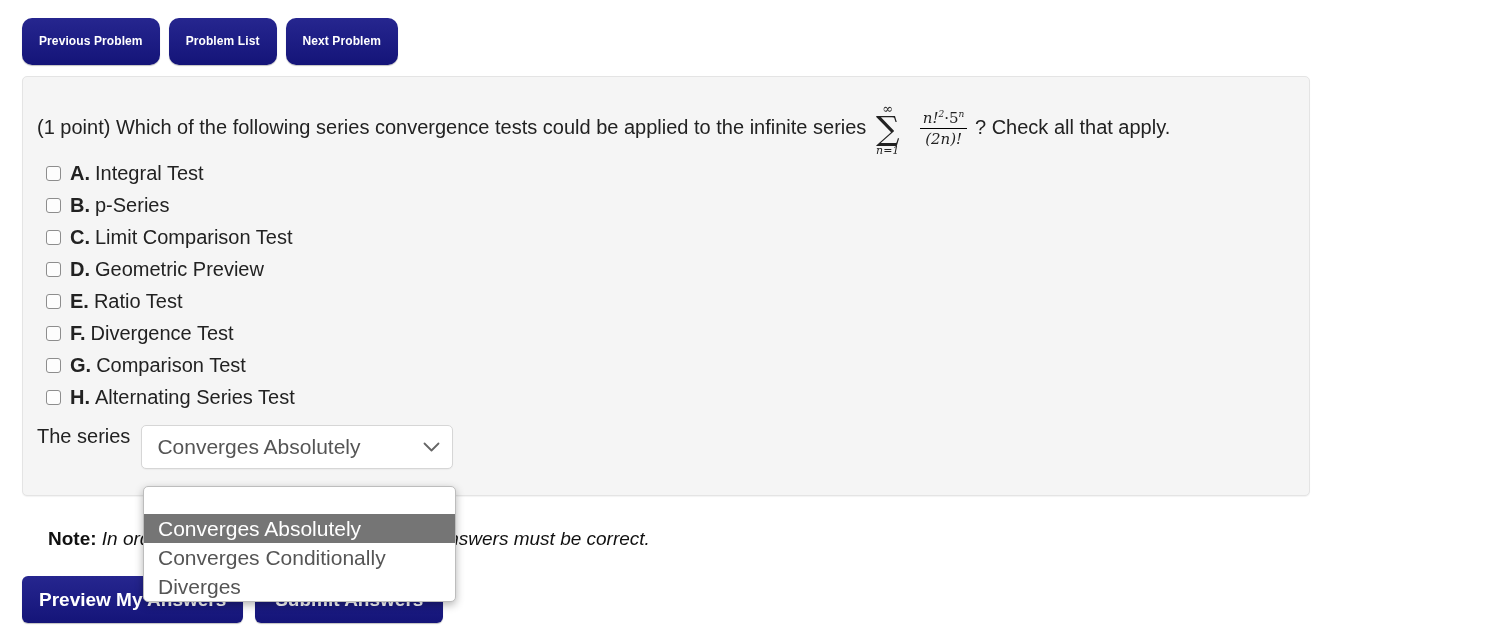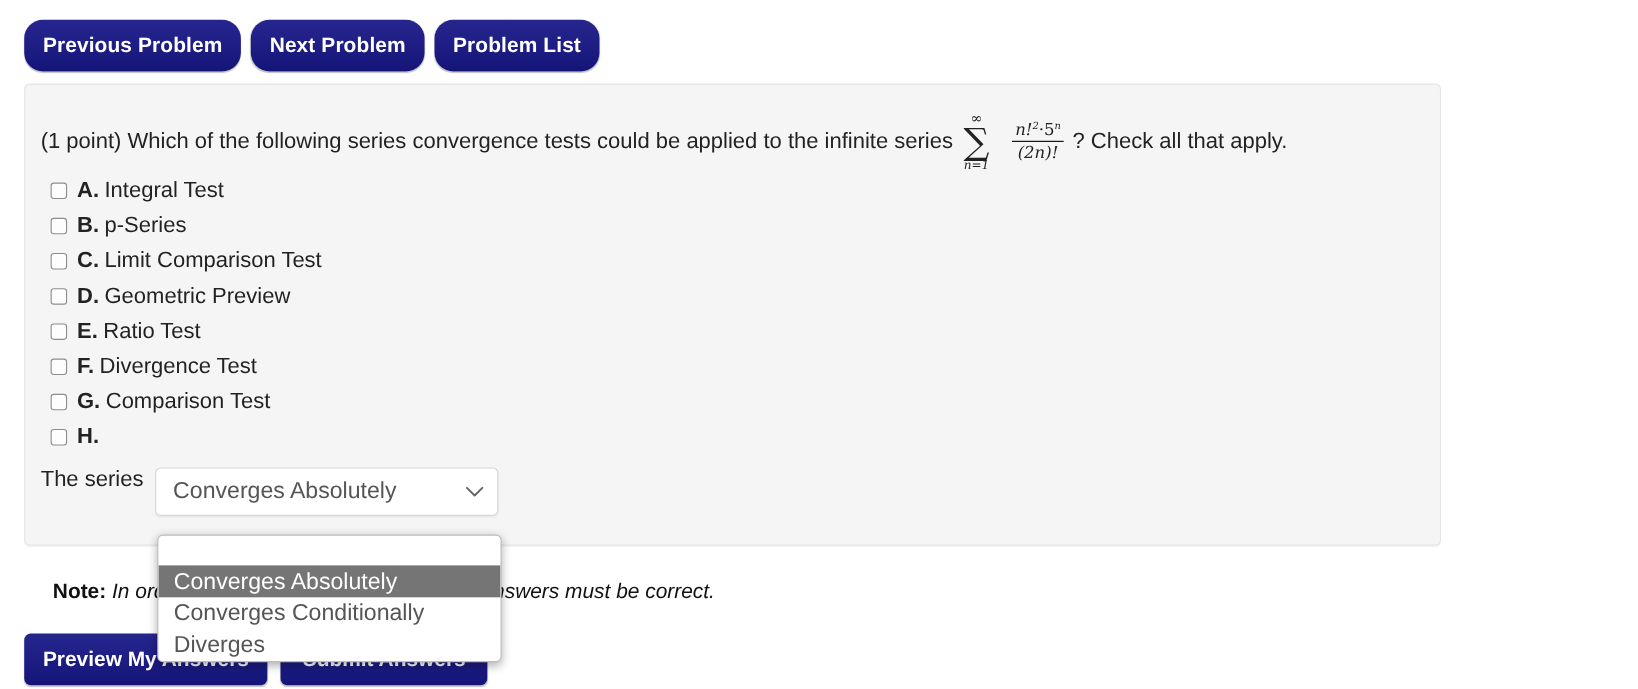--- a/index.html
+++ b/index.html
@@ -23,23 +23,23 @@
     left: 22px;
     top: 18px;
     display: flex;
     gap: 9px;
     align-items: flex-start;
   }
   .nav-btn {
     background: linear-gradient(to bottom, #26268f 0%, #1e1e85 45%, #141478 100%);
     color: #ffffff;
     border: none;
-    border-radius: 17px;
+    border-radius: 10px;
     font-family: "Liberation Sans", sans-serif;
-    font-size: 19px;
+    font-size: 12px;
     font-weight: bold;
     letter-spacing: .1px;
     padding: 0 17px;
     height: 47px;
     line-height: 47px;
     cursor: pointer;
     box-shadow: 0 1px 1px rgba(0,0,0,.25);
     white-space: nowrap;
   }
 
@@ -272,22 +272,22 @@
     color: #ffffff;
   }
 </style>
 </head>
 <body>
 
 <div id="root">
 
   <div class="nav-bar">
     <button class="nav-btn">Previous Problem</button>
+    <button class="nav-btn">Problem List</button>
     <button class="nav-btn">Next Problem</button>
-    <button class="nav-btn">Problem List</button>
   </div>
 
   <div class="panel">
 
     <div class="question">
       <span>(1 point)</span>
       <span>Which of the following series convergence tests could be applied to the infinite series</span>
       <span class="math">
         <span class="sum-block">
           <span class="sum-limit-top">∞</span>
@@ -334,20 +334,21 @@
         <span>Divergence Test</span>
       </label>
       <label class="choice-row">
         <input type="checkbox" class="cbx" style="">
         <span class="choice-letter">G.</span>
         <span>Comparison Test</span>
       </label>
       <label class="choice-row">
         <input type="checkbox" class="cbx" style="">
         <span class="choice-letter">H.</span>
+        <span>Alternating Series Test</span>
       </label>
     </div>
 
     <div class="series-row">
       <span class="series-label">The series</span>
       <div class="select-box">
         <span class="select-value">Converges Absolutely</span>
         <span class="chev">
           <svg width="17" height="11" viewBox="0 0 17 11">
             <path d="M1.5 1.5 L8.5 8.5 L15.5 1.5" fill="none" stroke="#666666" stroke-width="1.8" stroke-linecap="round" stroke-linejoin="round"></path>

